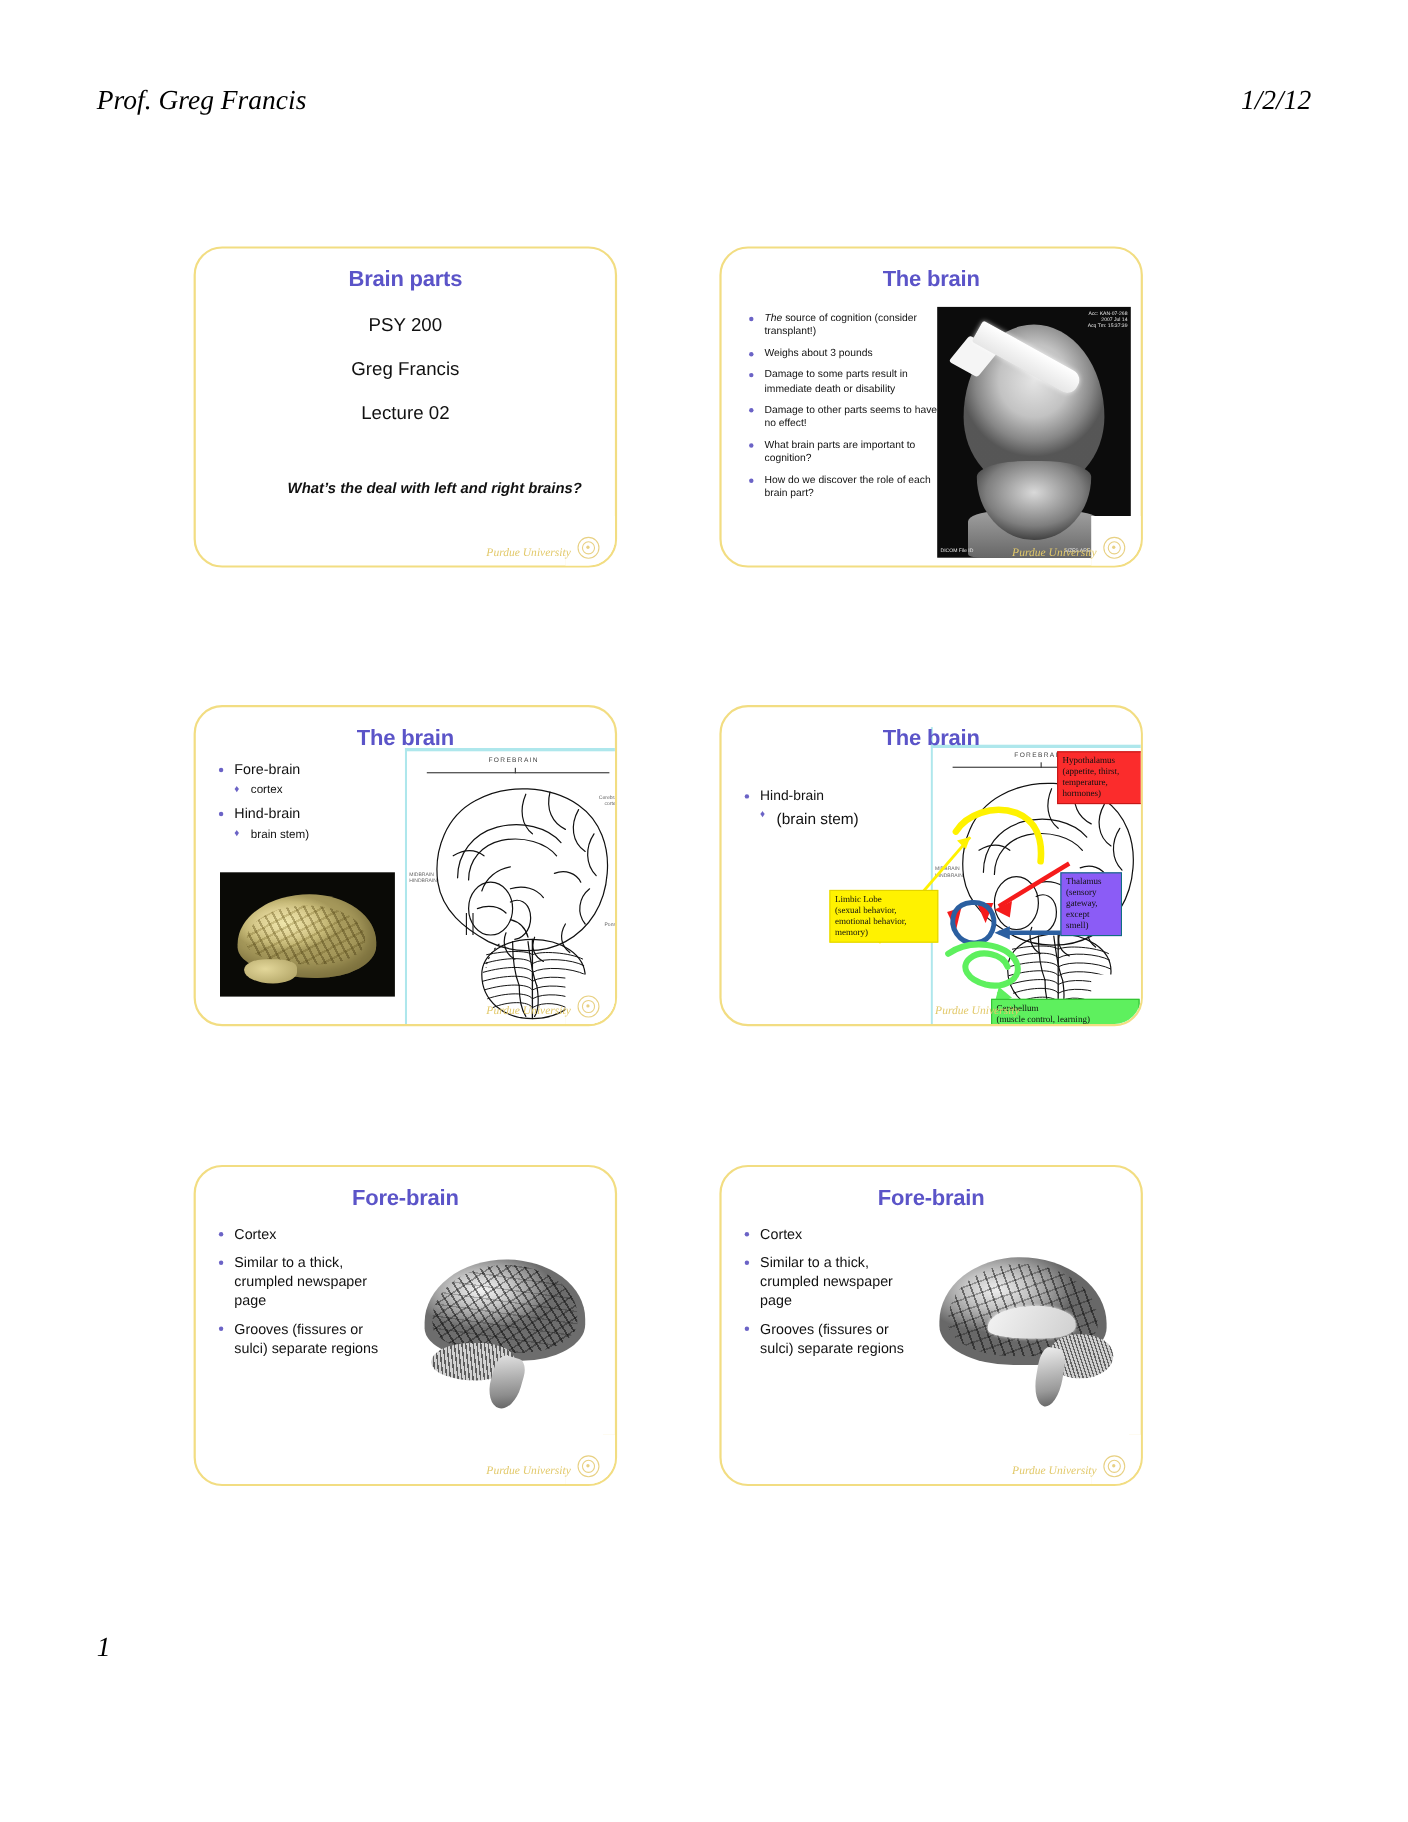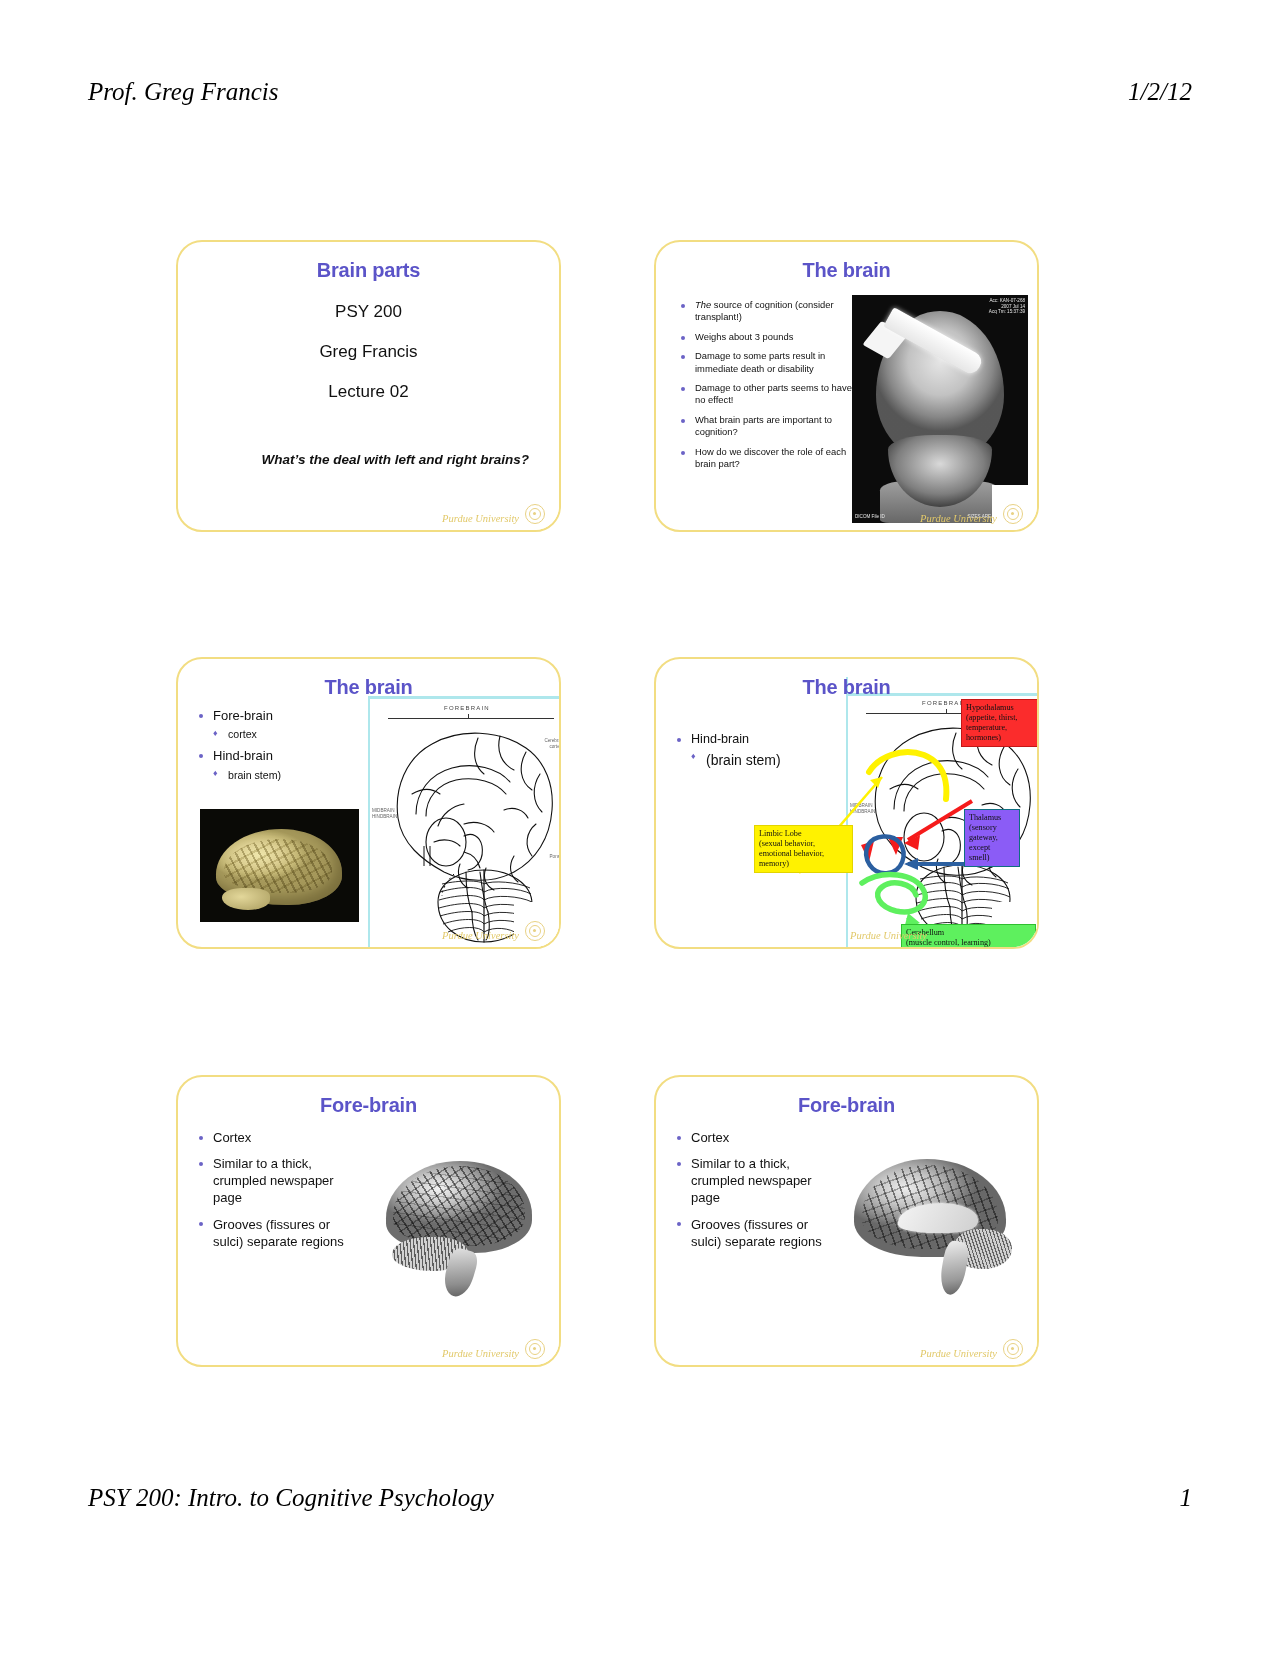--- a/index.html
+++ b/index.html
@@ -17,21 +17,21 @@
     position:absolute; left:88px; right:88px;
     display:flex; justify-content:space-between; align-items:baseline;
     font-family:"Liberation Serif", serif;
     font-size:25px; color:#000;font-style:italic;
   }
   .page-header { top:78px; }
   .page-footer { top:1484px; }
 
   
   .slide-grid {
-    position:absolute; left:0; top:16px; width:1280px; height:1400px;
+    position:absolute; left:0; top:0; width:1280px; height:1400px;
   }
 
   .slide {
     position:absolute;
     width:385px; height:292px;
     background:#ffffff;
     border:2.5px solid #f2dd82;
     border-radius:26px;
     overflow:hidden;
     font-family:"Liberation Sans", sans-serif;
@@ -659,15 +659,14 @@
     </div>
     <div class="wm">
       <span class="wm-text">Purdue University</span>
       <span class="wm-seal"></span>
     </div>
   </div>
 
 </div>
 
 <div class="page-footer">
-  <span>PSY 200: Intro. to Cognitive Psychology</span>
   <span>1</span>
 </div>
 
 </body></html>

